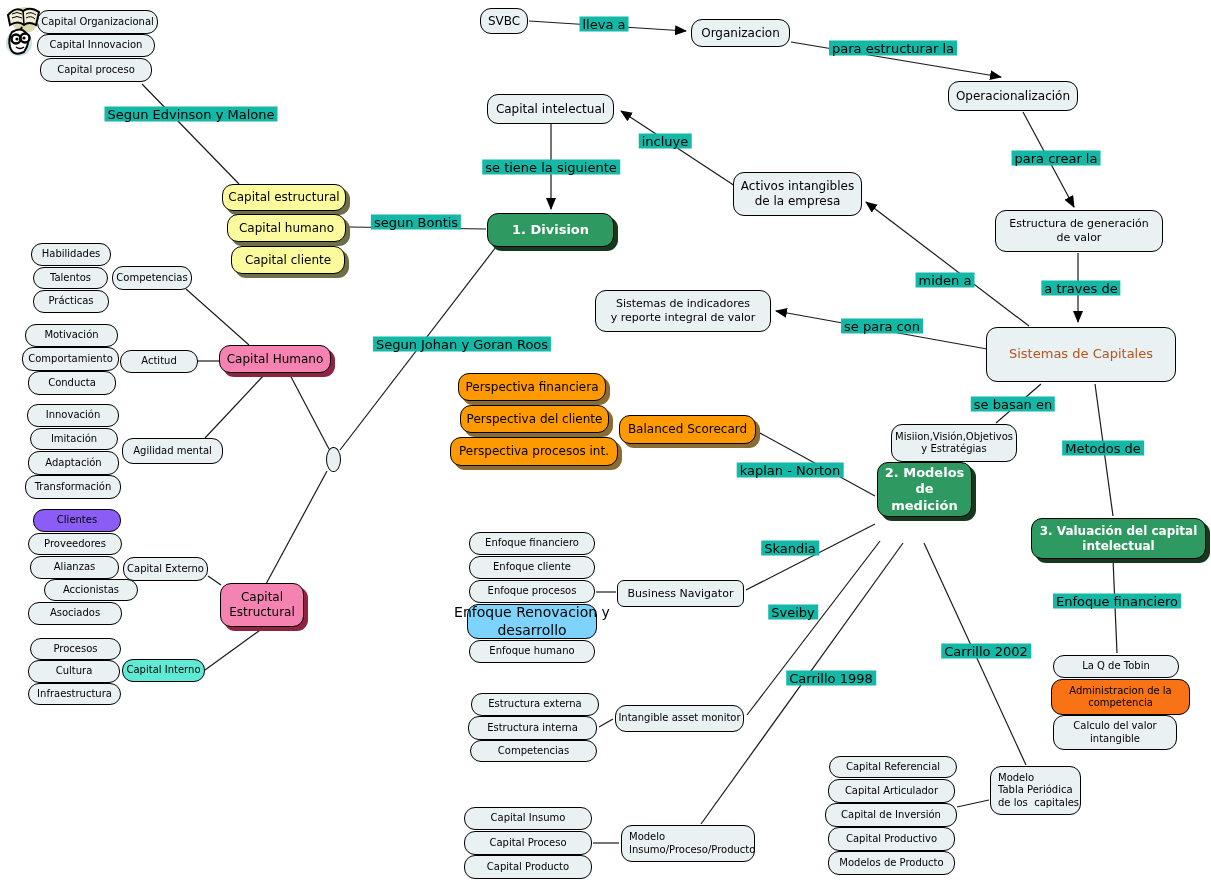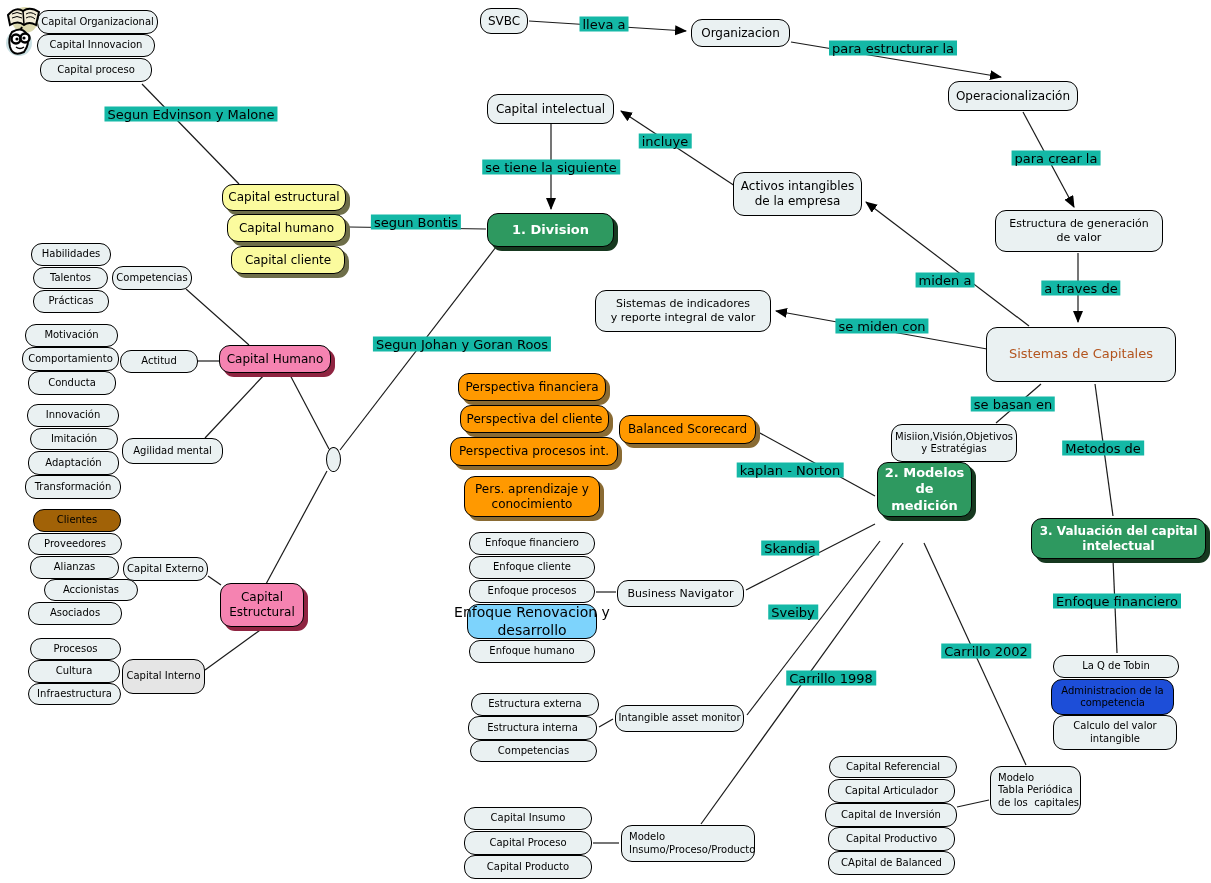--- a/index.html
+++ b/index.html
@@ -93,87 +93,85 @@
     <div class="node" style="left: 112px; top: 266px; width: 80px; height: 24px; font-size: 10px; background: rgb(234, 241, 242);">Competencias</div>
     <div class="node" style="left: 25px; top: 324px; width: 93px; height: 23px; font-size: 10px; background: rgb(234, 241, 242);">Motivación</div>
     <div class="node" style="left: 22px; top: 347px; width: 97px; height: 24px; font-size: 10px; background: rgb(234, 241, 242);">Comportamiento</div>
     <div class="node" style="left: 28px; top: 371px; width: 88px; height: 24px; font-size: 10px; background: rgb(234, 241, 242);">Conducta</div>
     <div class="node" style="left: 120px; top: 350px; width: 78px; height: 23px; font-size: 10px; background: rgb(234, 241, 242);">Actitud</div>
     <div class="node" style="left: 27px; top: 404px; width: 92px; height: 23px; font-size: 10px; background: rgb(234, 241, 242);">Innovación</div>
     <div class="node" style="left: 30px; top: 428px; width: 88px; height: 22px; font-size: 10px; background: rgb(234, 241, 242);">Imitación</div>
     <div class="node" style="left: 28px; top: 451px; width: 91px; height: 24px; font-size: 10px; background: rgb(234, 241, 242);">Adaptación</div>
     <div class="node" style="left: 25px; top: 475px; width: 96px; height: 24px; font-size: 10px; background: rgb(234, 241, 242);">Transformación</div>
     <div class="node" style="left: 122px; top: 438px; width: 101px; height: 26px; font-size: 10px; background: rgb(234, 241, 242);">Agilidad mental</div>
-    <div class="node" style="left: 33px; top: 509px; width: 88px; height: 23px; font-size: 10px; background: #a16207;">Clientes</div>
+    <div class="node" style="left: 33px; top: 509px; width: 88px; height: 23px; font-size: 10px; background: #8b5cf6;">Clientes</div>
     <div class="node" style="left: 28px; top: 533px; width: 94px; height: 22px; font-size: 10px; background: rgb(234, 241, 242);">Proveedores</div>
     <div class="node" style="left: 30px; top: 556px; width: 89px; height: 23px; font-size: 10px; background: rgb(234, 241, 242);">Alianzas</div>
     <div class="node" style="left: 44px; top: 579px; width: 94px; height: 22px; font-size: 10px; background: rgb(234, 241, 242);">Accionistas</div>
     <div class="node" style="left: 28px; top: 602px; width: 94px; height: 23px; font-size: 10px; background: rgb(234, 241, 242);">Asociados</div>
     <div class="node" style="left: 123px; top: 557px; width: 85px; height: 24px; font-size: 10px; background: rgb(234, 241, 242);">Capital Externo</div>
     <div class="node" style="left: 30px; top: 638px; width: 91px; height: 22px; font-size: 10px; background: rgb(234, 241, 242);">Procesos</div>
     <div class="node" style="left: 28px; top: 660px; width: 92px; height: 23px; font-size: 10px; background: rgb(234, 241, 242);">Cultura</div>
     <div class="node" style="left: 28px; top: 683px; width: 93px; height: 22px; font-size: 10px; background: rgb(234, 241, 242);">Infraestructura</div>
-    <div class="node" style="left: 122px; top: 659px; width: 83px; height: 35px; font-size: 10px; background: #e5e5e5;">Capital Interno</div>
+    <div class="node" style="left: 122px; top: 659px; width: 83px; height: 23px; font-size: 10px; background: #5eead4;">Capital Interno</div>
     <div class="node junction" style="left: 326px; top: 447px; width: 15px; height: 25px; font-size: 11px; background: rgb(234, 241, 242);"></div>
     <div class="node" style="left: 469px; top: 532px; width: 126px; height: 23px; font-size: 10px; background: rgb(234, 241, 242);">Enfoque financiero</div>
     <div class="node" style="left: 469px; top: 556px; width: 126px; height: 23px; font-size: 10px; background: rgb(234, 241, 242);">Enfoque cliente</div>
     <div class="node" style="left: 469px; top: 580px; width: 126px; height: 23px; font-size: 10px; background: rgb(234, 241, 242);">Enfoque procesos</div>
     <div class="node" style="left: 467px; top: 604px; width: 130px; height: 35px; font-size: 14px; background: #7dd3fc;">Enfoque Renovacion y
 desarrollo</div>
     <div class="node" style="left: 469px; top: 640px; width: 126px; height: 23px; font-size: 10px; background: rgb(234, 241, 242);">Enfoque humano</div>
-    <div class="node" style="left: 617px; top: 580px; width: 127px; height: 27px; font-size: 11px; background: rgb(234, 241, 242);">Business Navigator</div>
+    <div class="node" style="left: 617px; top: 580px; width: 127px; height: 27px; font-size: 11px; background: rgb(234, 241, 242); border-radius: 7px;">Business Navigator</div>
     <div class="node" style="left: 471px; top: 693px; width: 128px; height: 23px; font-size: 10px; background: rgb(234, 241, 242);">Estructura externa</div>
     <div class="node" style="left: 468px; top: 716px; width: 129px; height: 24px; font-size: 10px; background: rgb(234, 241, 242);">Estructura interna</div>
     <div class="node" style="left: 470px; top: 740px; width: 127px; height: 22px; font-size: 10px; background: rgb(234, 241, 242);">Competencias</div>
     <div class="node" style="left: 615px; top: 705px; width: 129px; height: 27px; font-size: 10px; background: rgb(234, 241, 242);">Intangible asset monitor</div>
     <div class="node" style="left: 464px; top: 807px; width: 128px; height: 23px; font-size: 10px; background: rgb(234, 241, 242);">Capital Insumo</div>
     <div class="node" style="left: 464px; top: 831px; width: 128px; height: 24px; font-size: 10px; background: rgb(234, 241, 242);">Capital Proceso</div>
     <div class="node" style="left: 464px; top: 855px; width: 128px; height: 24px; font-size: 10px; background: rgb(234, 241, 242);">Capital Producto</div>
     <div class="node left" style="left: 621px; top: 825px; width: 134px; height: 37px; font-size: 10px; background: rgb(234, 241, 242);">Modelo
 Insumo/Proceso/Producto</div>
     <div class="node" style="left: 829px; top: 756px; width: 128px; height: 22px; font-size: 10px; background: rgb(234, 241, 242);">Capital Referencial</div>
     <div class="node" style="left: 828px; top: 779px; width: 127px; height: 24px; font-size: 10px; background: rgb(234, 241, 242);">Capital Articulador</div>
     <div class="node" style="left: 825px; top: 803px; width: 132px; height: 24px; font-size: 10px; background: rgb(234, 241, 242);">Capital de Inversión</div>
     <div class="node" style="left: 828px; top: 827px; width: 127px; height: 24px; font-size: 10px; background: rgb(234, 241, 242);">Capital Productivo</div>
-    <div class="node" style="left: 828px; top: 851px; width: 127px; height: 24px; font-size: 10px; background: rgb(234, 241, 242);">CApital de Balanced</div>
+    <div class="node" style="left: 828px; top: 851px; width: 127px; height: 24px; font-size: 10px; background: rgb(234, 241, 242);">Modelos de Producto</div>
     <div class="node left" style="left: 990px; top: 766px; width: 91px; height: 49px; font-size: 10px; background: rgb(234, 241, 242);">Modelo
 Tabla Periódica
 de los  capitales</div>
     <div class="node" style="left: 1053px; top: 655px; width: 126px; height: 23px; font-size: 10px; background: rgb(234, 241, 242);">La Q de Tobin</div>
-    <div class="node" style="left: 1051px; top: 679px; width: 123px; height: 36px; font-size: 10px; background: #1d4ed8;">Administracion de la
+    <div class="node" style="left: 1051px; top: 679px; width: 139px; height: 36px; font-size: 10px; background: #f97316;">Administracion de la
 competencia</div>
     <div class="node" style="left: 1053px; top: 715px; width: 124px; height: 35px; font-size: 10px; background: rgb(234, 241, 242);">Calculo del valor
 intangible</div>
     <div class="node yellow" style="left: 222px; top: 184px; width: 124px; height: 27px; font-size: 12px; background: rgb(251, 251, 158); box-shadow: rgb(110, 110, 73) 4px 4px 0px;">Capital estructural</div>
     <div class="node yellow" style="left: 227px; top: 214px; width: 119px; height: 28px; font-size: 12px; background: rgb(251, 251, 158); box-shadow: rgb(110, 110, 73) 4px 4px 0px;">Capital humano</div>
     <div class="node yellow" style="left: 231px; top: 246px; width: 114px; height: 28px; font-size: 12px; background: rgb(251, 251, 158); box-shadow: rgb(110, 110, 73) 4px 4px 0px;">Capital cliente</div>
     <div class="node green" style="left: 487px; top: 213px; width: 127px; height: 34px; font-size: 13px; background: rgb(46, 153, 96); box-shadow: rgb(22, 56, 31) 4px 4px 0px; color: rgb(255, 255, 255); font-weight: bold;">1. Division</div>
     <div class="node green" style="left: 877px; top: 462px; width: 95px; height: 55px; font-size: 13px; background: rgb(46, 153, 96); box-shadow: rgb(22, 56, 31) 4px 4px 0px; color: rgb(255, 255, 255); font-weight: bold;">2. Modelos
 de
 medición</div>
     <div class="node green" style="left: 1031px; top: 518px; width: 175px; height: 41px; font-size: 12px; background: rgb(46, 153, 96); box-shadow: rgb(22, 56, 31) 4px 4px 0px; color: rgb(255, 255, 255); font-weight: bold;">3. Valuación del capital
 intelectual</div>
     <div class="node pink" style="left: 219px; top: 345px; width: 112px; height: 28px; font-size: 12px; background: rgb(245, 131, 177); box-shadow: rgb(143, 36, 65) 4px 4px 0px;">Capital Humano</div>
     <div class="node pink" style="left: 220px; top: 583px; width: 84px; height: 44px; font-size: 12px; background: rgb(245, 131, 177); box-shadow: rgb(143, 36, 65) 4px 4px 0px;">Capital
 Estructural</div>
     <div class="node orange" style="left: 458px; top: 373px; width: 148px; height: 28px; font-size: 12px; background: rgb(255, 153, 0); box-shadow: rgb(138, 107, 51) 4px 4px 0px;">Perspectiva financiera</div>
     <div class="node orange" style="left: 460px; top: 405px; width: 149px; height: 28px; font-size: 12px; background: rgb(255, 153, 0); box-shadow: rgb(138, 107, 51) 4px 4px 0px;">Perspectiva del cliente</div>
     <div class="node orange" style="left: 450px; top: 437px; width: 168px; height: 29px; font-size: 12px; background: rgb(255, 153, 0); box-shadow: rgb(138, 107, 51) 4px 4px 0px;">Perspectiva procesos int.</div>
-    <div class="node orange" style="left: 464px; top: 476px; width: 136px; height: 41px; font-size: 12px; background: rgb(255, 153, 0); box-shadow: rgb(138, 107, 51) 4px 4px 0px;">Pers. aprendizaje y
-conocimiento</div>
     <div class="node orange" style="left: 619px; top: 415px; width: 137px; height: 29px; font-size: 12px; background: rgb(255, 153, 0); box-shadow: rgb(138, 107, 51) 4px 4px 0px;">Balanced Scorecard</div>
     <div class="lbl" style="left: 191px; top: 114px;">Segun Edvinson y Malone</div>
     <div class="lbl" style="left: 604px; top: 24px;">lleva a</div>
     <div class="lbl" style="left: 893px; top: 48px;">para estructurar la</div>
     <div class="lbl" style="left: 1056px; top: 158px;">para crear la</div>
     <div class="lbl" style="left: 1081px; top: 288px;">a traves de</div>
     <div class="lbl" style="left: 551px; top: 167px;">se tiene la siguiente</div>
     <div class="lbl" style="left: 665px; top: 141px;">incluye</div>
     <div class="lbl" style="left: 945px; top: 280px;">miden a</div>
-    <div class="lbl" style="left: 882px; top: 326px;">se miden con</div>
+    <div class="lbl" style="left: 882px; top: 326px;">se para con</div>
     <div class="lbl" style="left: 1013px; top: 404px;">se basan en</div>
     <div class="lbl" style="left: 1103px; top: 448px;">Metodos de</div>
     <div class="lbl" style="left: 416px; top: 222px;">segun Bontis</div>
     <div class="lbl" style="left: 462px; top: 344px;">Segun Johan y Goran Roos</div>
     <div class="lbl" style="left: 790px; top: 470px;">kaplan - Norton</div>
     <div class="lbl" style="left: 790px; top: 548px;">Skandia</div>
     <div class="lbl" style="left: 793px; top: 612px;">Sveiby</div>
     <div class="lbl" style="left: 831px; top: 678px;">Carrillo 1998</div>
     <div class="lbl" style="left: 986px; top: 651px;">Carrillo 2002</div>
     <div class="lbl" style="left: 1117px; top: 601px;">Enfoque financiero</div>

